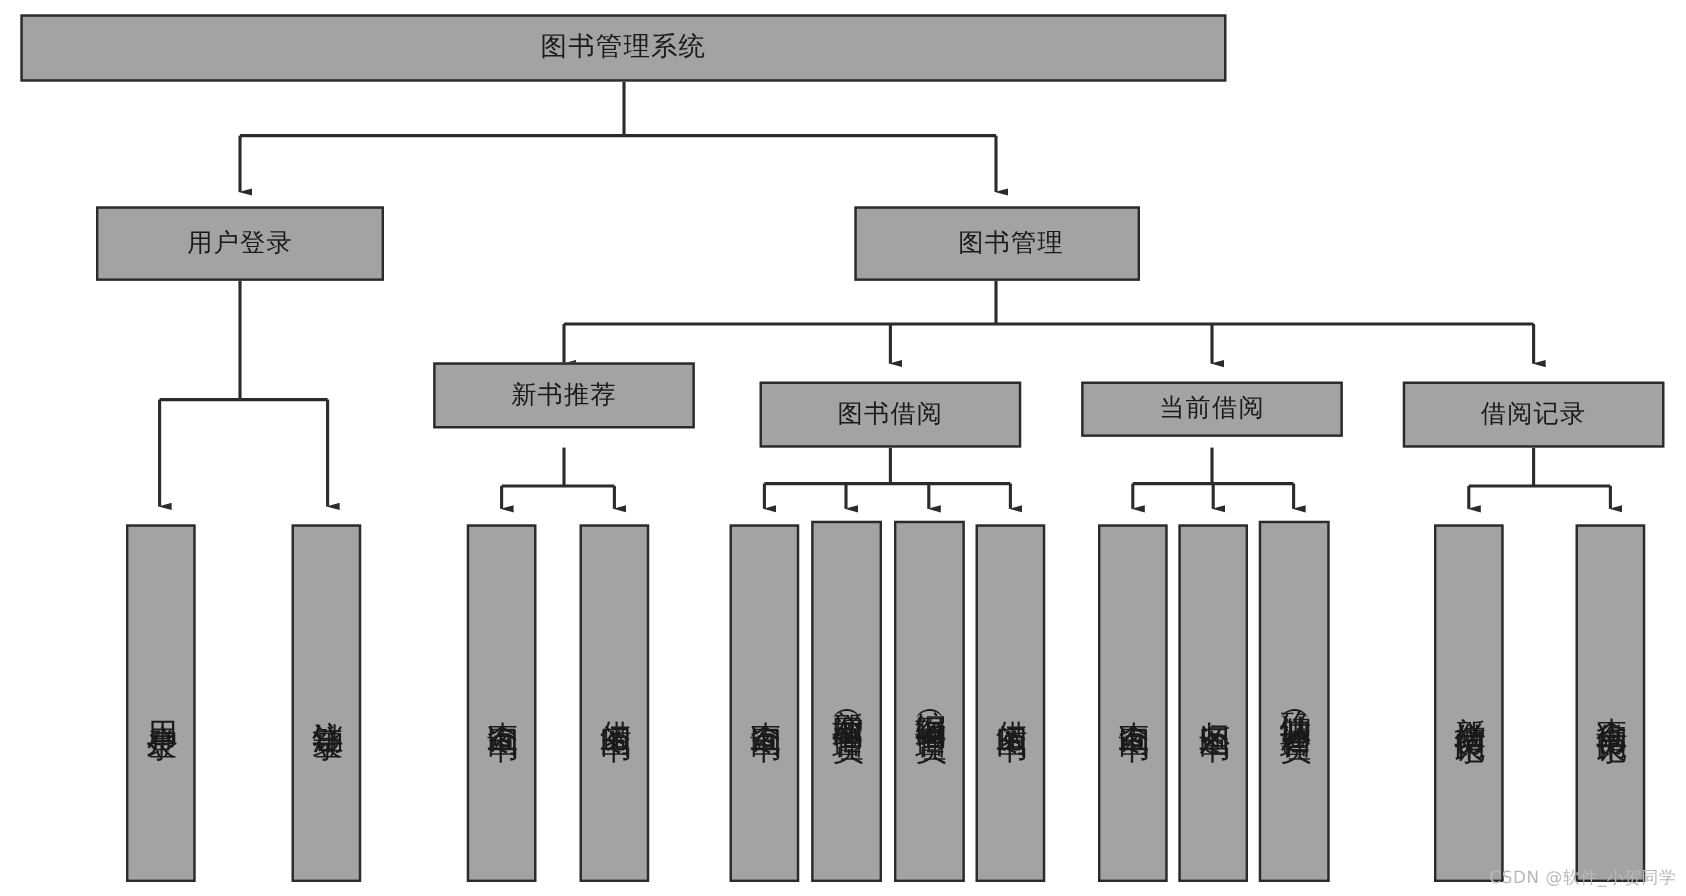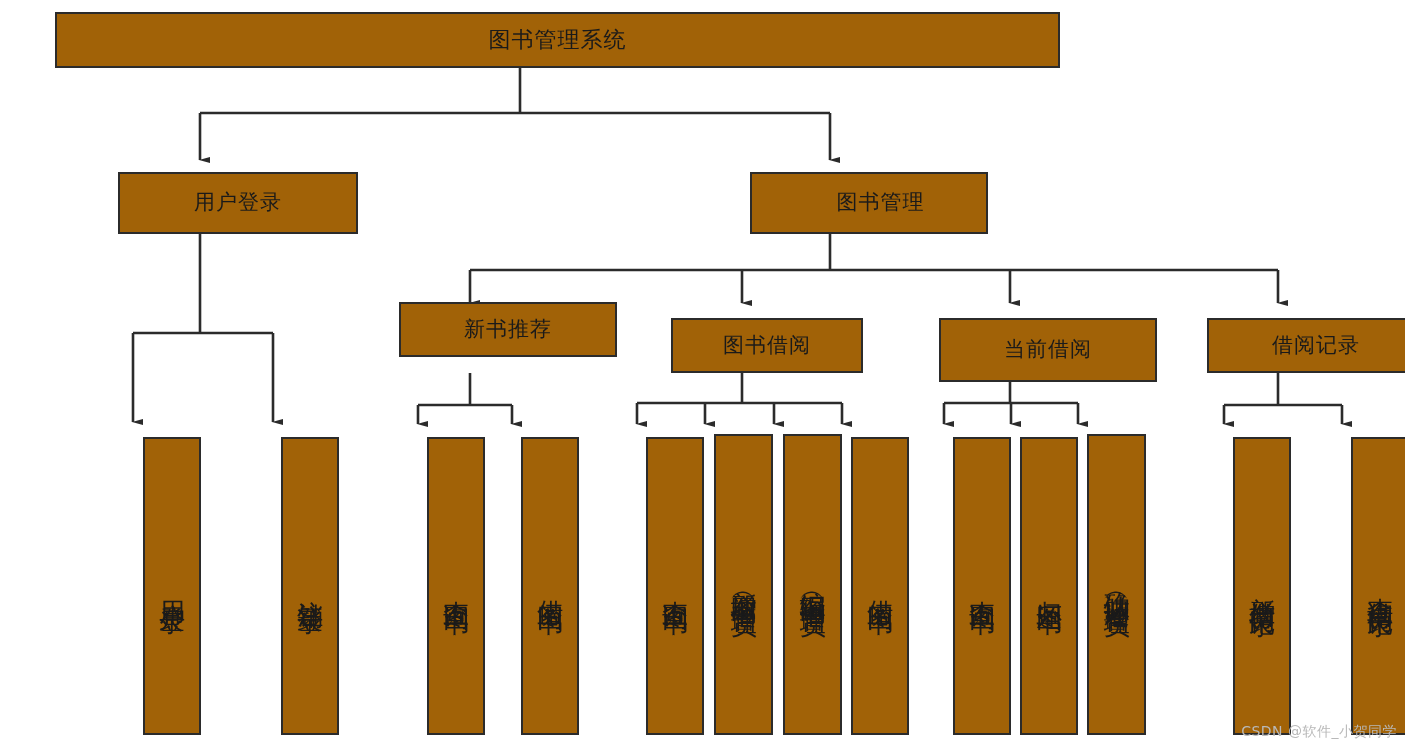--- a/index.html
+++ b/index.html
@@ -21,26 +21,25 @@
     position: absolute;
     left: 0;
     top: 0;
     width: 1405px;
     height: 747px;
   }
   .node {
     position: absolute;
     box-sizing: border-box;
     border: 2px solid #2b2b2b;
-    background: #a16207;
+    background: #a3a3a3;
     display: flex;
     align-items: center;
     justify-content: center;
     color: #1a1a1a;
-    margin-left: 38px;
   }
   .node .lbl {
     display: block;
     text-align: center;
     line-height: 1.12;
   }
   
   .node.h .lbl {
     font-size: 21px;
     letter-spacing: 1px;
@@ -133,24 +132,24 @@
   <div class="node h" style="left:80px; top:172px; width:240px; height:62px;">
     <span class="lbl">用户登录</span>
   </div>
   <div class="node h" style="left:712px; top:172px; width:238px; height:62px;padding-left:23px;">
     <span class="lbl">图书管理</span>
   </div>
 
   <div class="node h" style="left:361px; top:302px; width:218px; height:55px;">
     <span class="lbl">新书推荐</span>
   </div>
-  <div class="node h" style="left:633px; top:318px; width:192px; height:55px;">
+  <div class="node h" style="left:633px; top:318px; width:218px; height:55px;">
     <span class="lbl">图书借阅</span>
   </div>
-  <div class="node h" style="left:901px; top:318px; width:218px; height:64px;">
+  <div class="node h" style="left:901px; top:318px; width:218px; height:46px;">
     <span class="lbl">当前借阅</span>
   </div>
   <div class="node h" style="left:1169px; top:318px; width:218px; height:55px;">
     <span class="lbl">借阅记录</span>
   </div>
 
   <div class="node v" style="left:105px; top:437px; width:58px; height:298px;">
     <span class="lbl">用户登录</span>
   </div>
   <div class="node v" style="left:243px; top:437px; width:58px; height:298px;">

